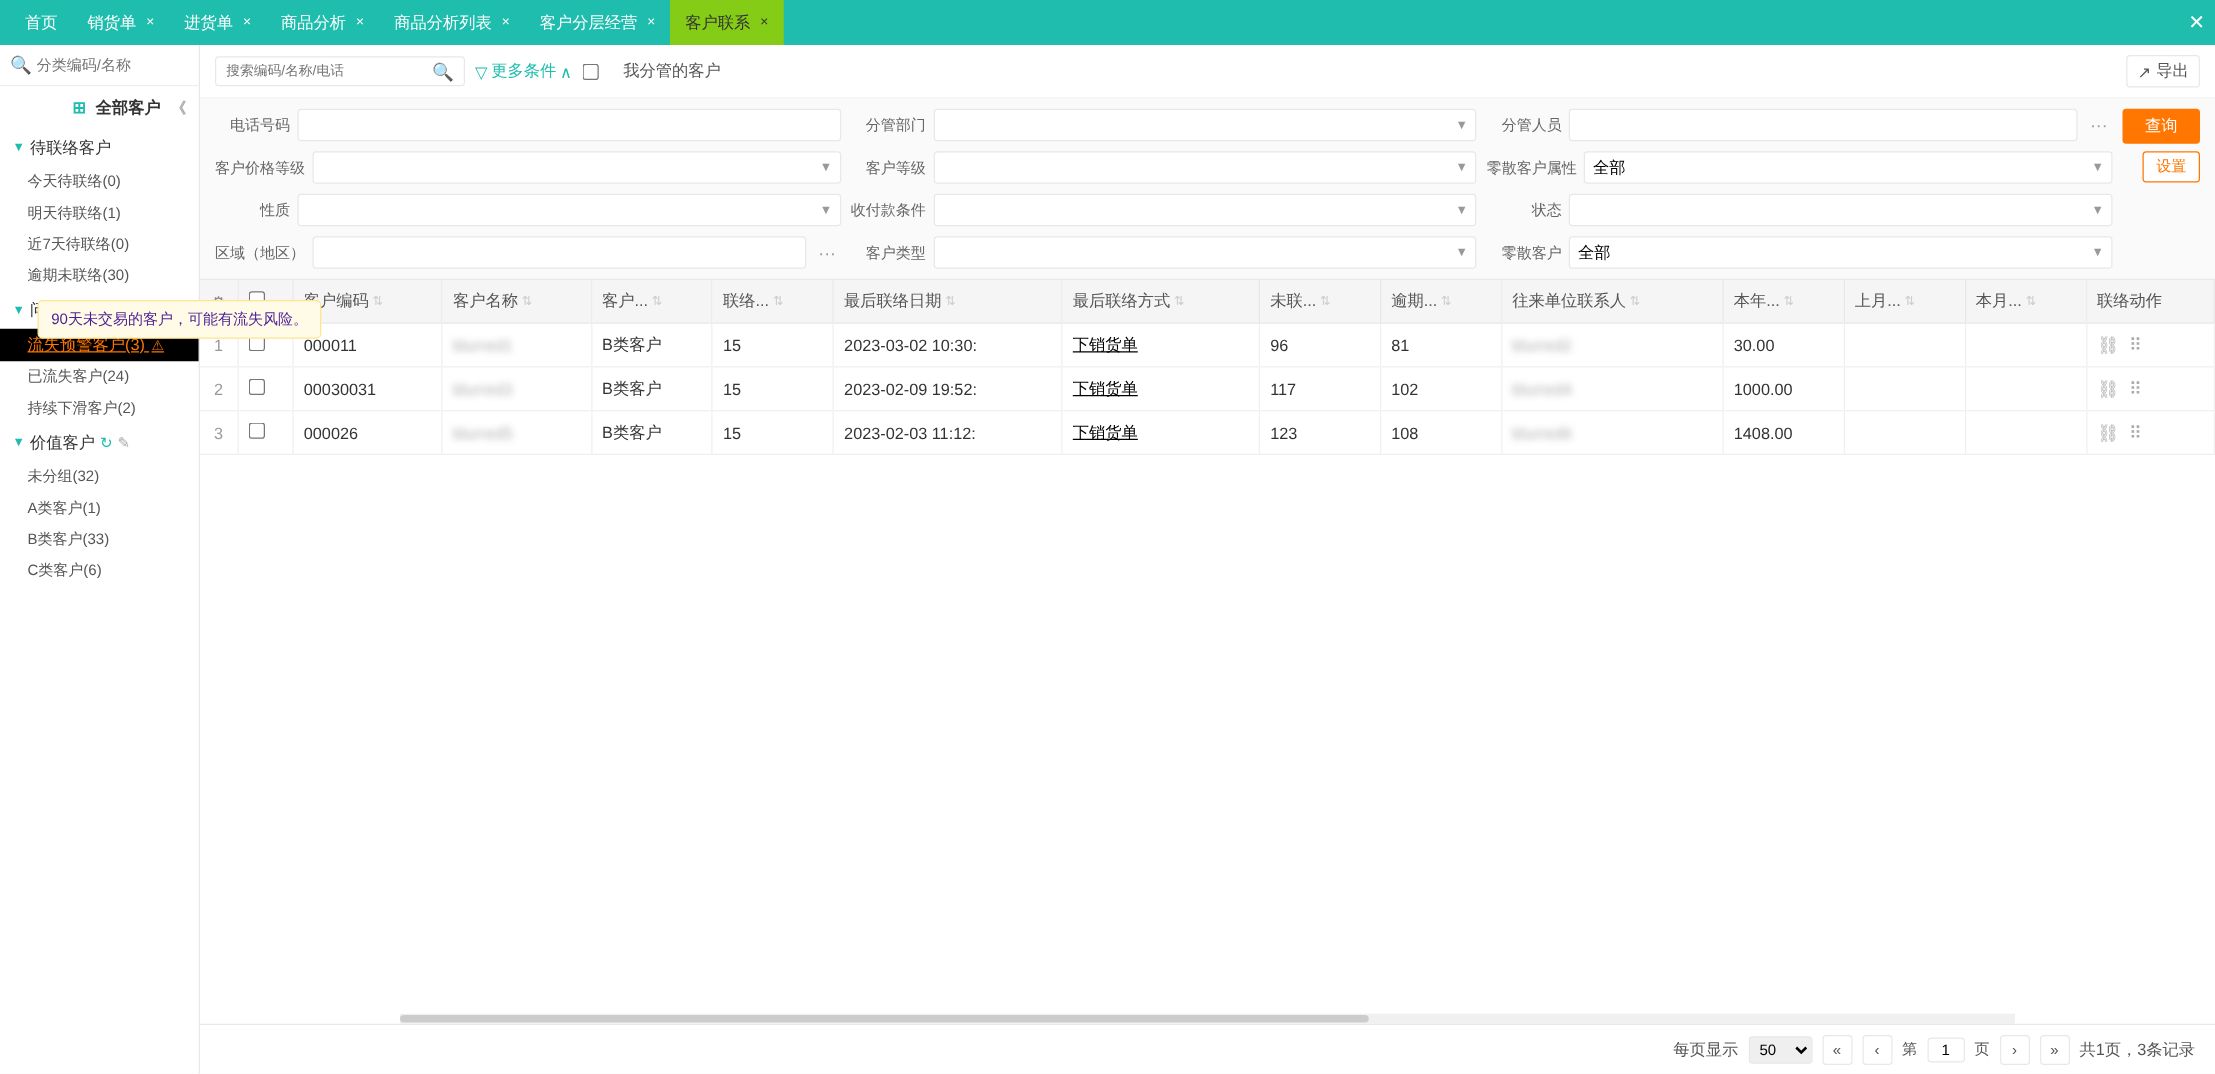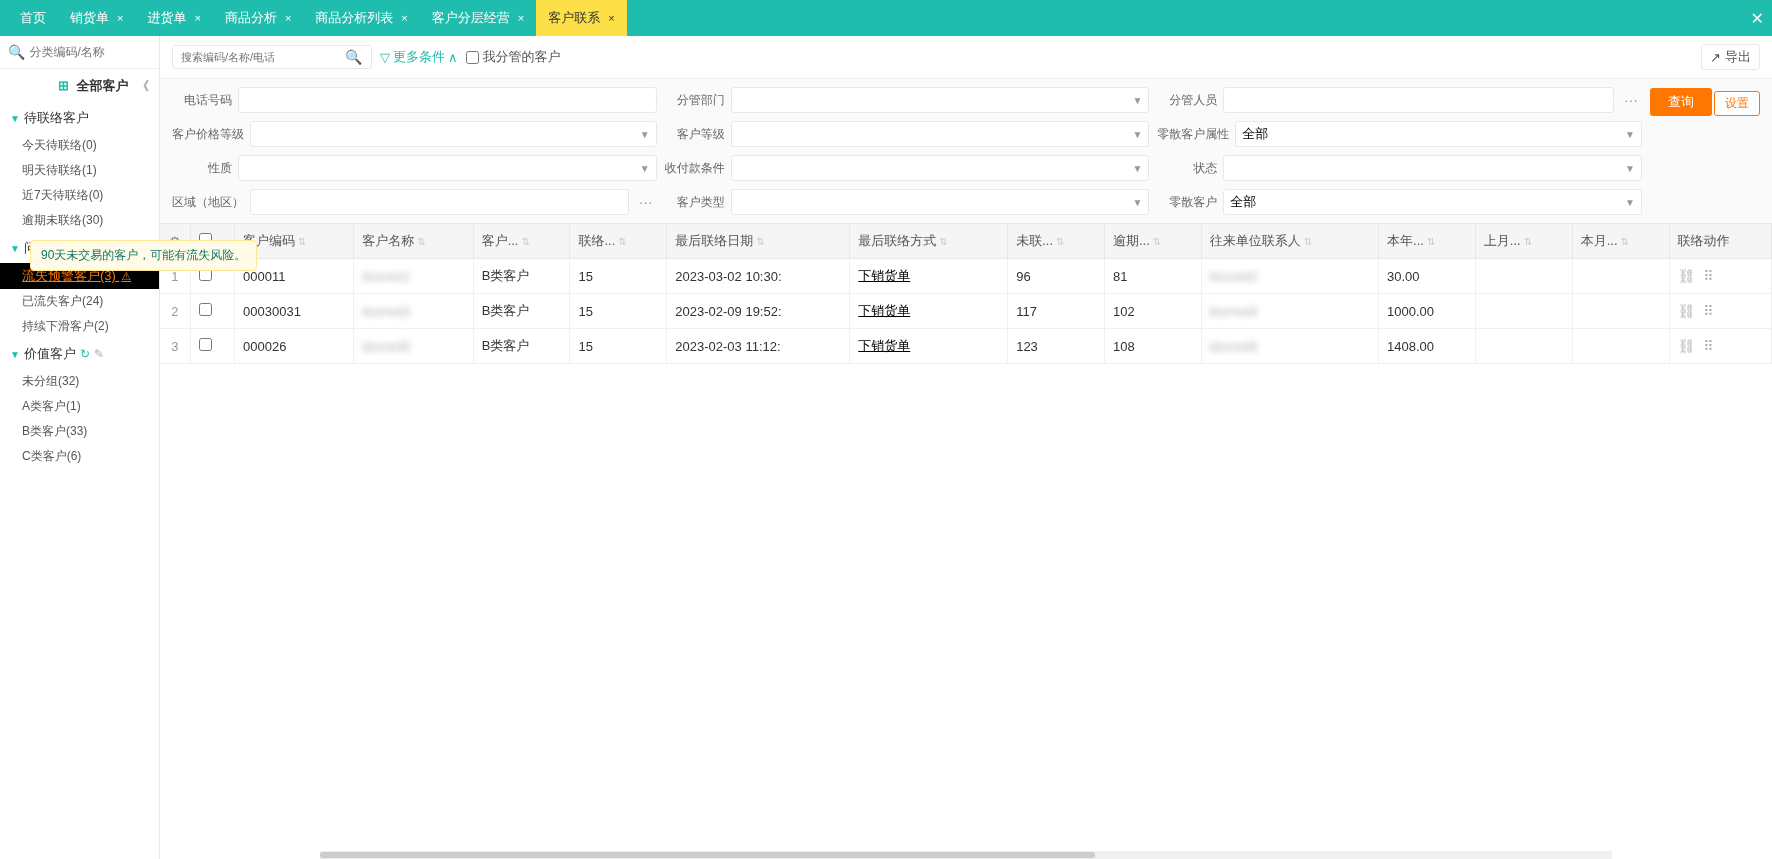--- a/index.html
+++ b/index.html
@@ -19,21 +19,21 @@
       align-items: center;
       padding: 0 12px;
       height: 36px;
       color: white;
       cursor: pointer;
       font-size: 13px;
       white-space: nowrap;
       gap: 4px;
     }
     .nav-tab.active {
-      background: #fde047;
+      background: #84cc16;
       color: #333;
     }
     .nav-tab .close-x {
       font-size: 11px;
       margin-left: 4px;
       color: inherit;
     }
     .nav-home {
       padding: 0 12px;
       height: 36px;
@@ -163,21 +163,21 @@
       display: flex;
       align-items: center;
       gap: 3px;
       color: #1ebdad;
       cursor: pointer;
       font-size: 12px;
     }
     .filter-my {
       display: flex;
       align-items: center;
-      gap: 4px;
+      gap: 20px;
       font-size: 12px;
       color: #555;
       cursor: pointer;
     }
     .filter-my input[type=checkbox] {
       cursor: pointer;
     }
     .export-btn {
       margin-left: auto;
       display: flex;
@@ -271,20 +271,21 @@
       border: 1px solid #ff7600;
       border-radius: 3px;
       padding: 3px 10px;
       cursor: pointer;
       font-size: 12px;
       margin-top: 4px;
       display: block;
     }
     .btn-group {
       display: flex;
+      flex-direction: column;
       align-items: flex-end;
       gap: 2px;
     }
 
     
     .table-wrapper {
       flex: 1;
       overflow: auto;
       position: relative;
     }
@@ -410,21 +411,21 @@
     
     .tooltip-box {
       position: absolute;
       left: 30px;
       top: 240px;
       background: #fffbe6;
       border: 1px solid #ffe58f;
       border-radius: 4px;
       padding: 6px 10px;
       font-size: 12px;
-      color: #0f766e;
+      color: #4c1d95;
       z-index: 100;
       white-space: nowrap;
     }
 
     
     .gear-cell {
       text-align: center;
       cursor: pointer;
       color: #888;
     }
@@ -805,14 +806,30 @@
       </td>
     </tr>
           </tbody>
       </table>
     </div>
 
     <div class="h-scrollbar">
       <div class="h-scrollbar-thumb"></div>
     </div>
 
+    <div class="pagination">
+      <span>每页显示</span>
+      <select>
+        <option>50</option>
+        <option>20</option>
+        <option>100</option>
+      </select>
+      <span class="page-btn">«</span>
+      <span class="page-btn">‹</span>
+      <span style="color:#555;font-size:12px;">第</span>
+      <input type="text" class="page-input" value="1" style="">
+      <span style="color:#555;font-size:12px;">页</span>
+      <span class="page-btn">›</span>
+      <span class="page-btn">»</span>
+      <span>共1页，3条记录</span>
+    </div>
   </div>
 </div>
 
 </body></html>

